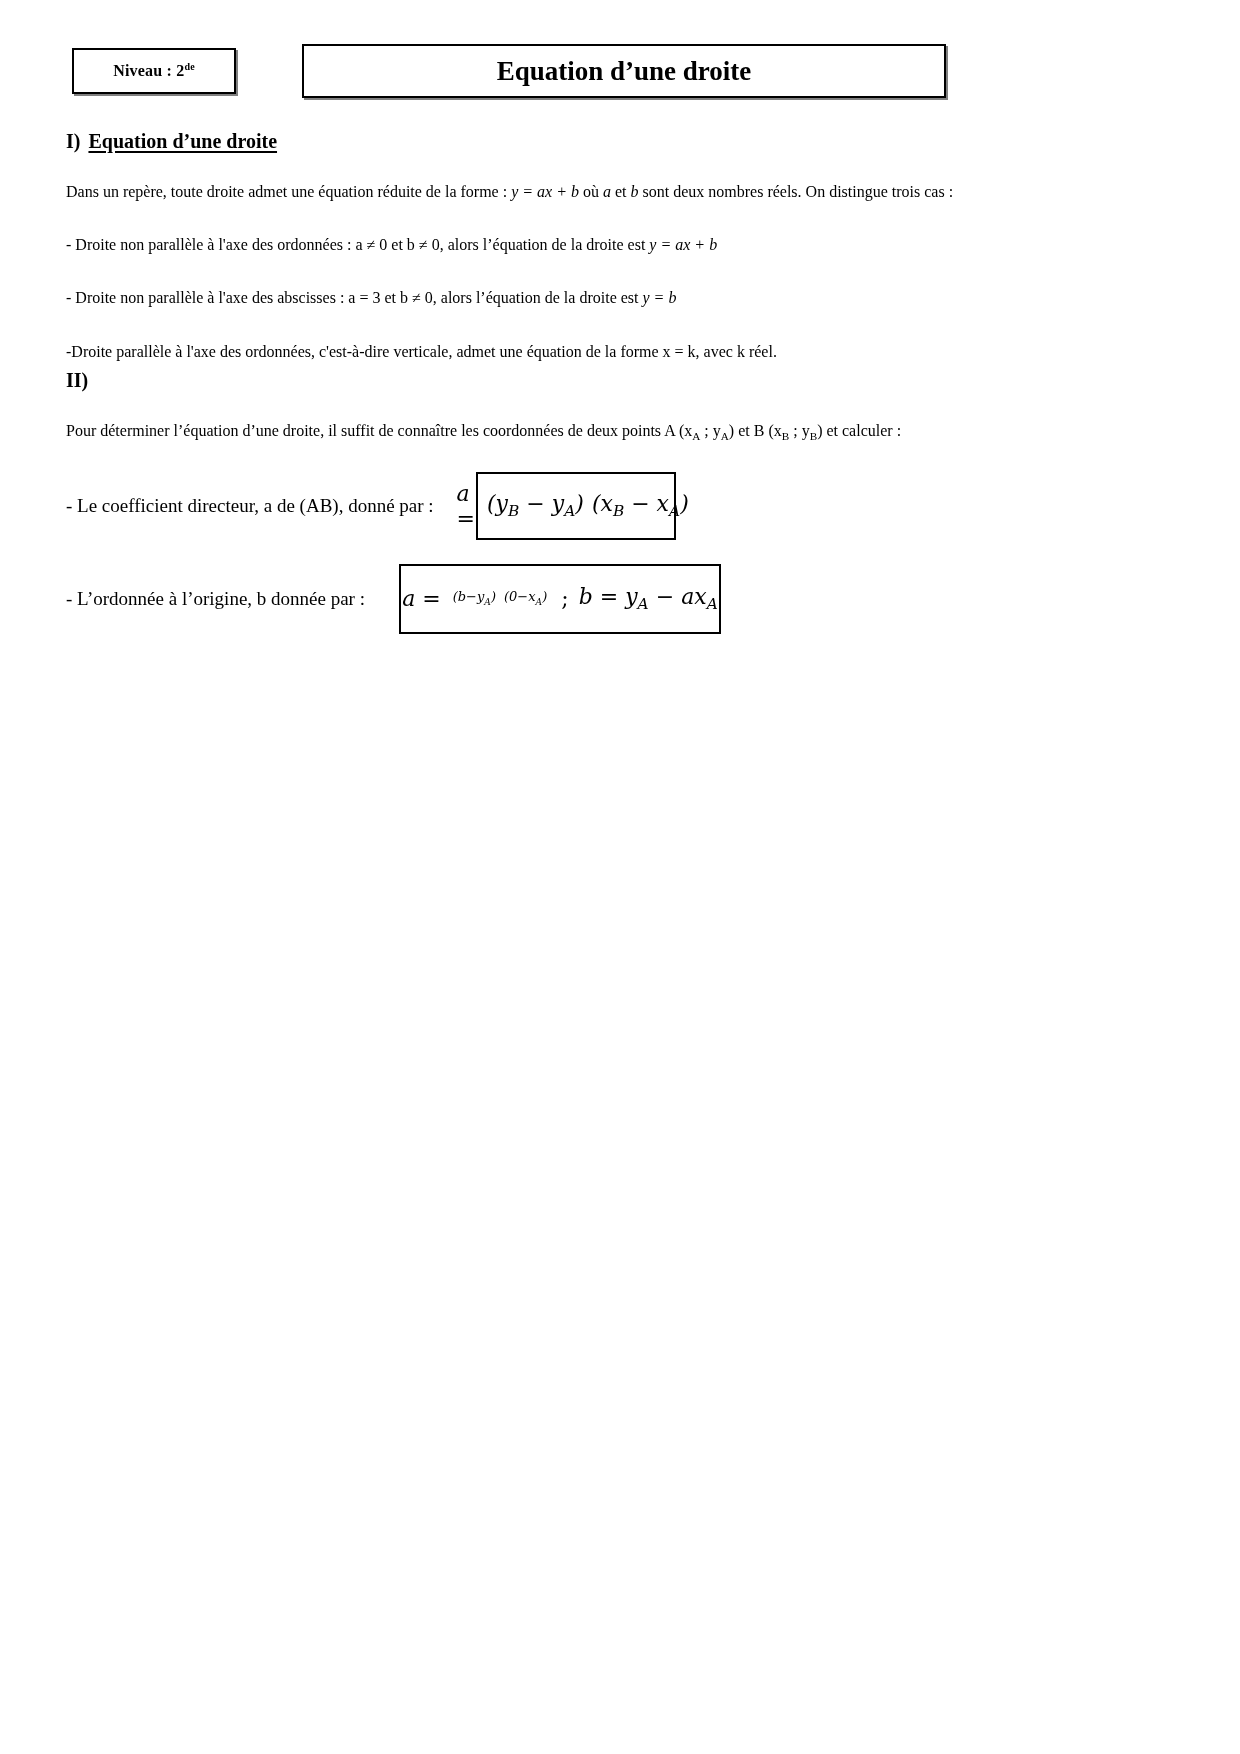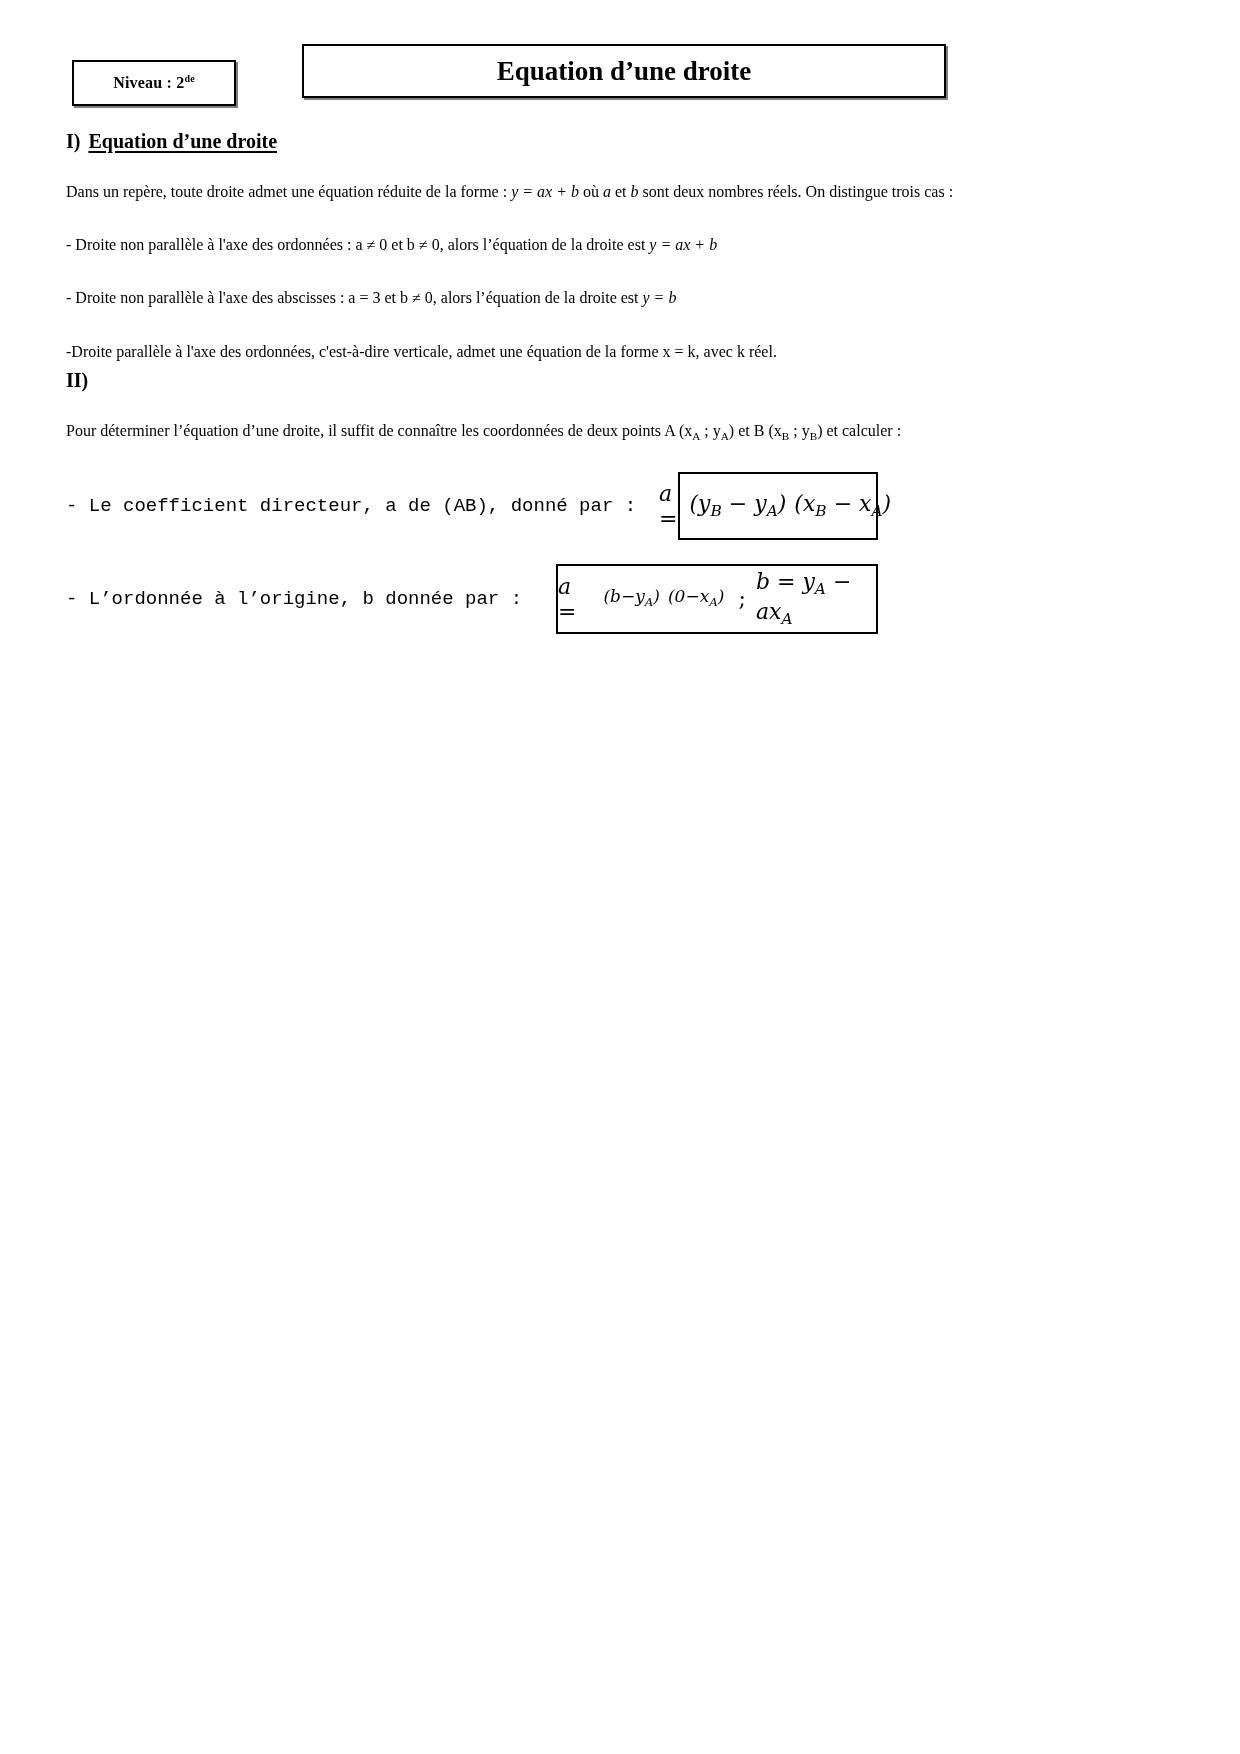--- a/index.html
+++ b/index.html
@@ -27,21 +27,21 @@
   .header-row {
     position: absolute;
     top: 44px;
     left: 72px;
     right: 72px;
     height: 50px;
   }
   .level-box {
     position: absolute;
     left: 0;
-    top: 16px;
+    top: 4px;
     width: 160px;
     height: 42px;
     border: 2px solid #000;
     box-shadow: 2px 2px 0 #808080;
     display: flex;
     align-items: center;
     justify-content: center;
   }
   .level-text {
     font-size: 16px;
@@ -109,21 +109,20 @@
 
   
   .formula-row {
     display: flex;
     align-items: center;
     margin-top: 24px;
   }
   .formula-label {
     font-size: 19px;
     white-space: nowrap;
-    font-family: Liberation Mono, monospace;
   }
   .fbox {
     border: 2px solid #000;
     background: #fff;
     display: inline-flex;
     align-items: center;
     justify-content: center;
   }
   .fbox1 {
     margin-left: 42px;
@@ -157,21 +156,21 @@
     padding: 1px 4px;
     white-space: nowrap;
     line-height: 1.15;
   }
   .frac .bar {
     width: 100%;
     height: 2px;
     background: #000;
   }
   .f-big .num-part, .f-big .den-part { font-size: 22px; }
-  .f-small .num-part, .f-small .den-part { font-size: 17px; }
+  .f-small .num-part, .f-small .den-part { font-size: 13px; }
   .sep { margin: 0 10px 0 8px; font-style: normal; }
 
   
   .sec3 { margin-top: 18px; }
 </style>
 </head>
 <body>
 
 <div class="page">
 

